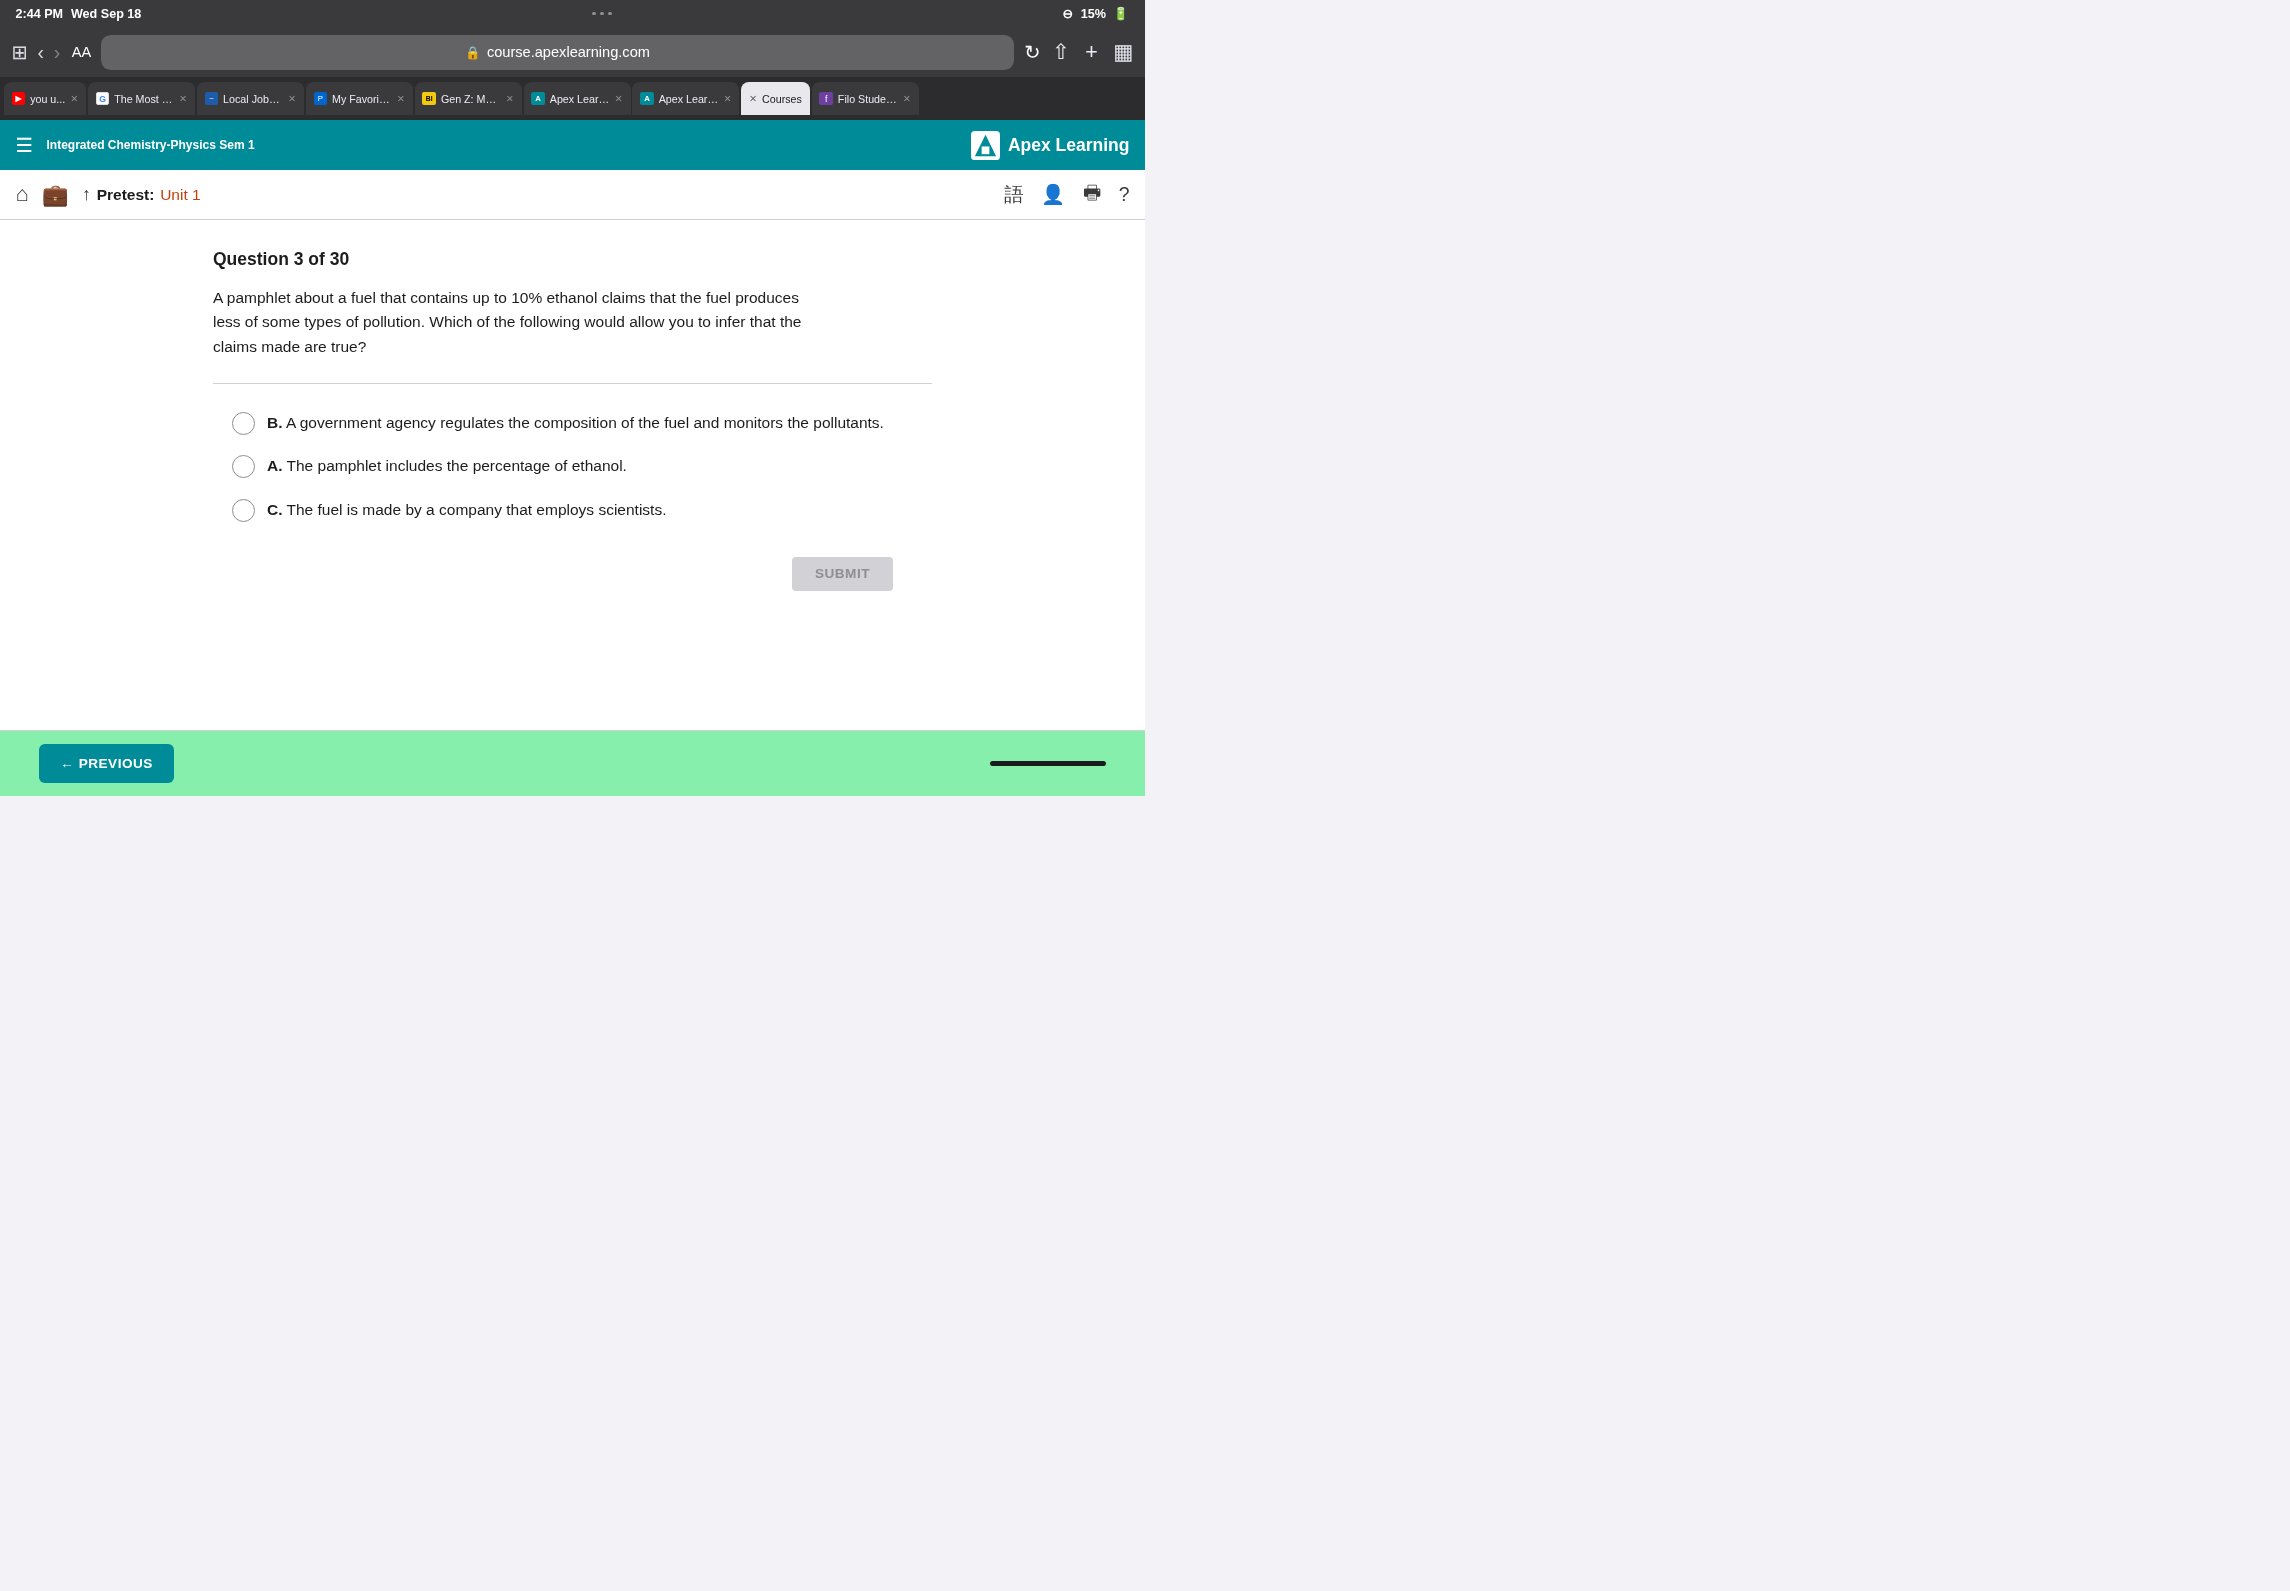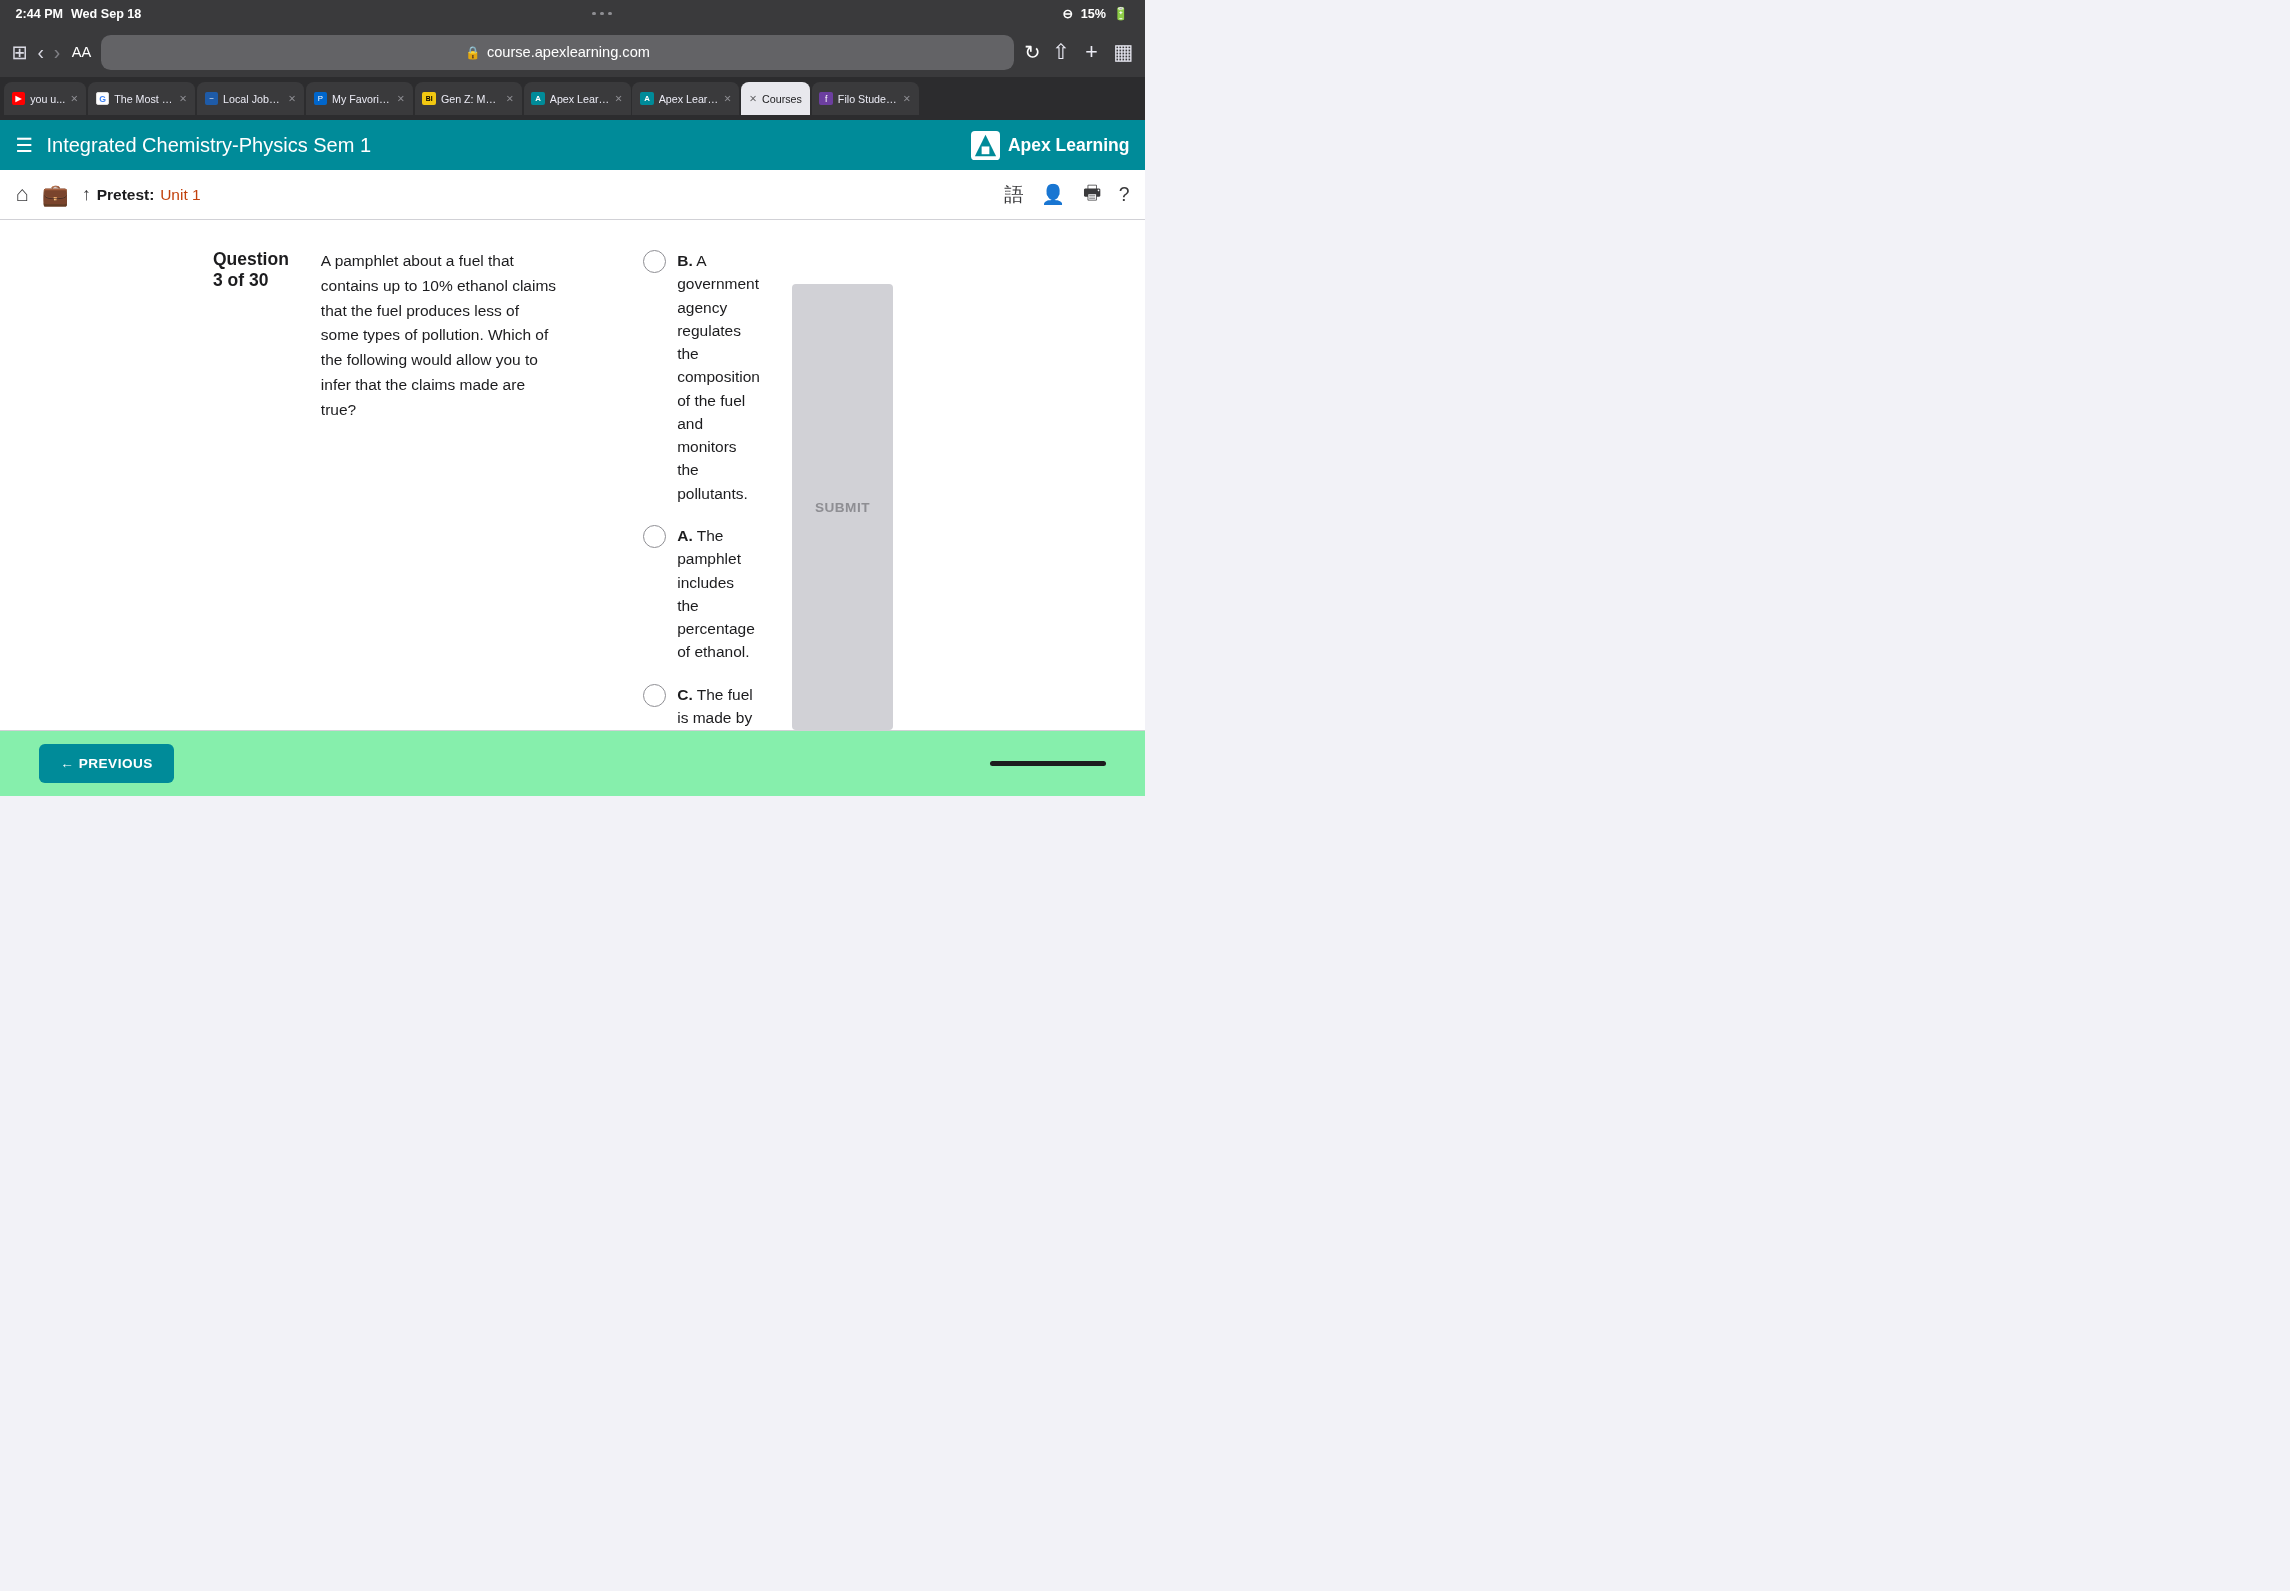--- a/index.html
+++ b/index.html
@@ -87,21 +87,21 @@
     .app-header {
       background: #008b99;
       height: 50px;
       display: flex;
       align-items: center;
       justify-content: space-between;
       padding: 0 15.5px;
     }
     .app-header-left { display: flex; align-items: center; gap: 13.6px; }
     .hamburger { color: white; font-size: 19.4px; cursor: pointer; }
-    .course-title { color: white; font-size: 20px; font-weight: 400; }
+    .course-title { color: white; font-size: 12px; font-weight: 700; }
     .apex-logo { display: flex; align-items: center; gap: 7.8px; color: white; font-size: 17.5px; font-weight: 700; }
 
     
     .content-toolbar {
       background: white;
       height: 50px;
       display: flex;
       align-items: center;
       justify-content: space-between;
       padding: 0 15.5px;
@@ -200,26 +200,25 @@
     }
     .home-indicator {
       width: 116px;
       height: 4.9px;
       background: #1c1c1e;
       border-radius: 2.9px;
     }
 
     .content-area {
       display: flex;
-      flex-direction: row;
+      flex-direction: column;
       background: white;
       height: calc(796px - 27px - 50px - 43px - 50px - 50px - 66px);
       overflow-y: auto;
       padding: 29px 213px 0 213px;
-      gap: 32px;
     }
 
     
     .fav-g { background: #fff; border: 1px solid #ddd; display: flex; align-items: center; justify-content: center; font-size: 9.7px; color: #4285f4; font-weight: 700; }
     .fav-you { background: #ff0000; display: flex; align-items: center; justify-content: center; font-size: 7.8px; color: white; font-weight: 700; }
     .fav-bi { background: #f2c811; display: flex; align-items: center; justify-content: center; font-size: 7.8px; color: #000; font-weight: 700; }
     .fav-apex { background: #008b99; display: flex; align-items: center; justify-content: center; font-size: 7.8px; color: white; font-weight: 700; }
   </style>
 </head>
 <body>

